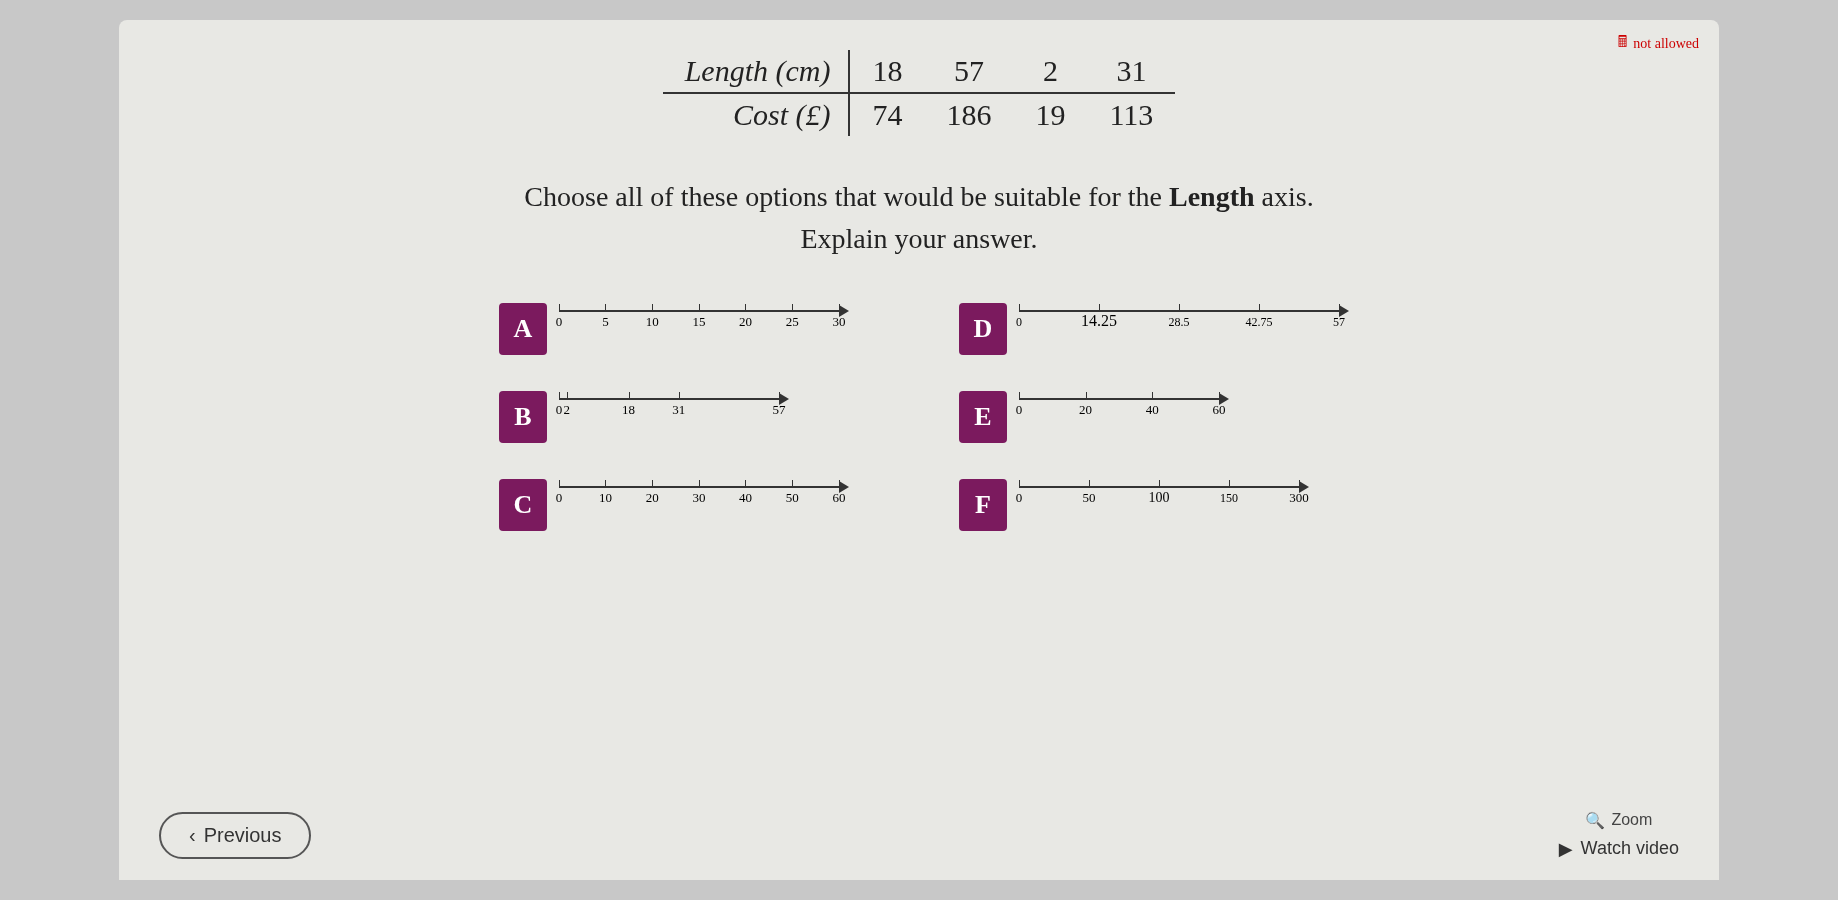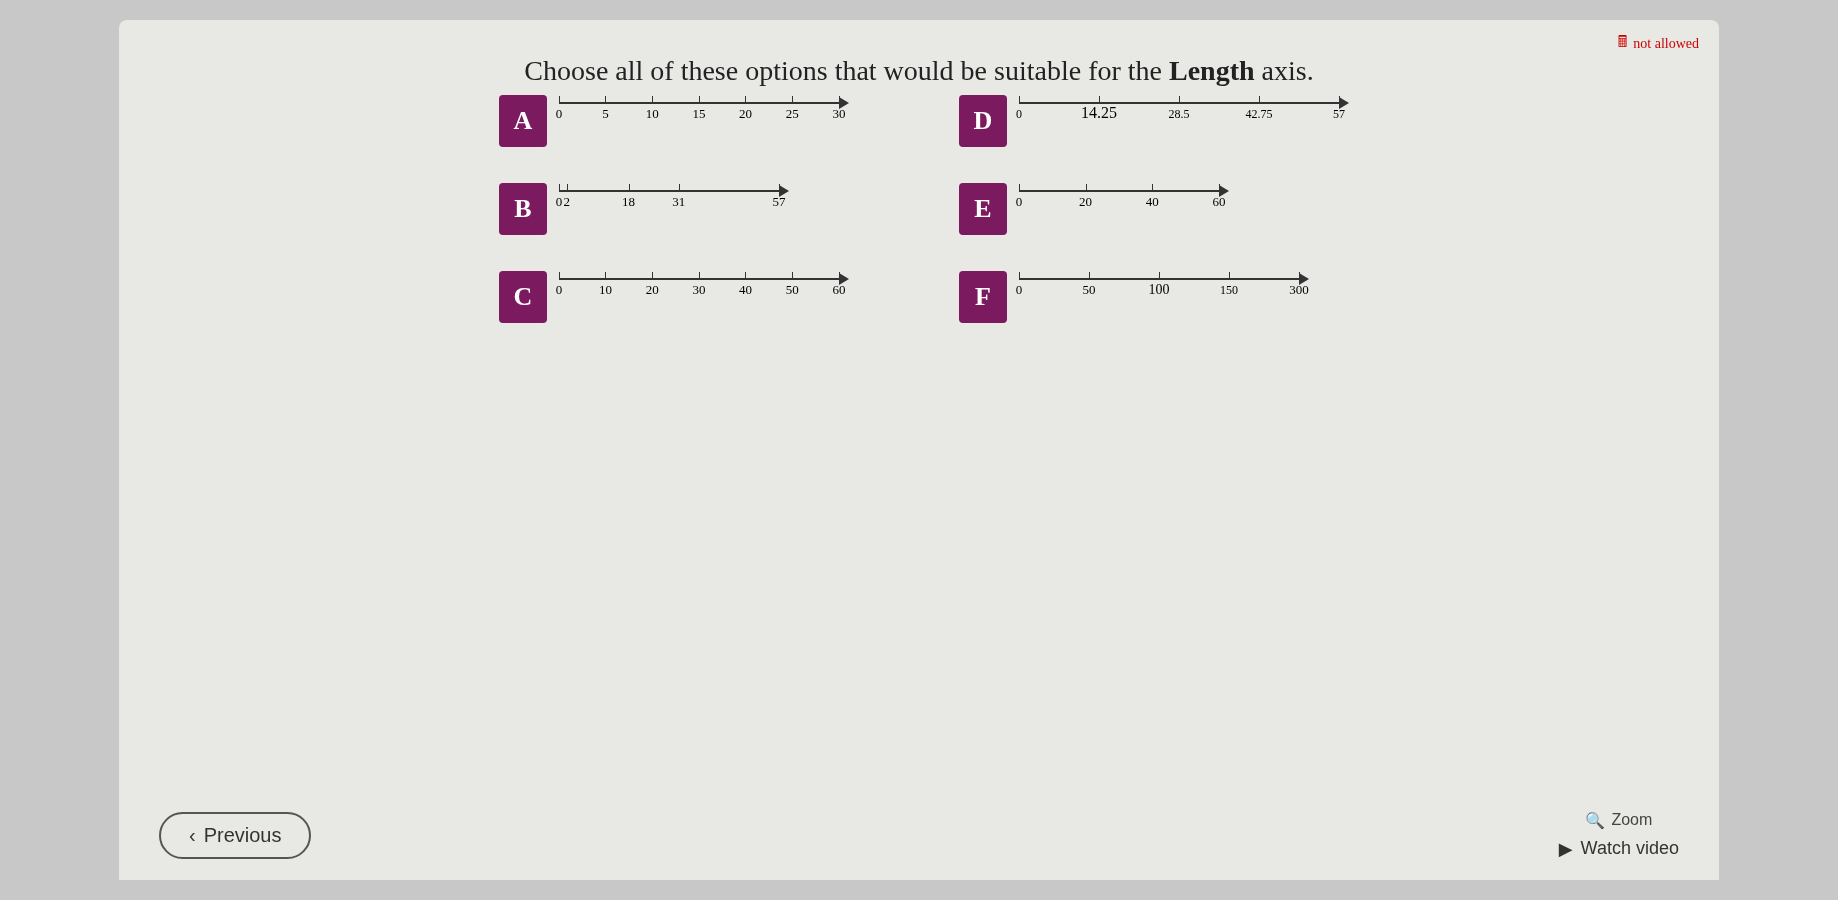--- a/index.html
+++ b/index.html
@@ -50,20 +50,21 @@
     .data-table tr:first-child .label-cell {
       border-bottom: 2px solid #333;
     }
     .data-table tr:first-child td {
       border-bottom: 2px solid #333;
     }
     .instruction {
       font-size: 28px;
       color: #222;
       text-align: center;
+      margin-bottom: 40px;
       line-height: 1.5;
     }
     .instruction strong {
       font-weight: bold;
     }
     .options-grid {
       display: grid;
       grid-template-columns: 1fr 1fr;
       gap: 30px 80px;
       margin-bottom: 30px;
@@ -210,23 +211,42 @@
 <body>
 
 <div class="screen">
 
   <div class="not-allowed-badge">
     <span class="calculator-icon">🖩</span>
     <span>not allowed</span>
   </div>
 
 
+  <table class="data-table">
+    <tbody>
+        <tr>
+      <td class="label-cell">Length (cm)</td>
+      <td>18</td>
+      <td>57</td>
+      <td>2</td>
+      <td>31</td>
+    </tr>
+    <tr>
+      <td class="label-cell">Cost (£)</td>
+      <td>74</td>
+      <td>186</td>
+      <td>19</td>
+      <td>113</td>
+    </tr>
+  </tbody>
+    </table>
 
   <div class="instruction">
     <span>Choose all of these options that would be suitable for the <strong>Length</strong> axis.</span><br>
+    <span>Explain your answer.</span>
   </div>
 
   <div class="options-grid">
 
     <div class="option-item">
       <div class="option-label">
         <span>A</span>
       </div>
       <div class="number-line-container nl-wrapper">
         <div class="nl-a" style="position:relative; padding-bottom:22px;">

